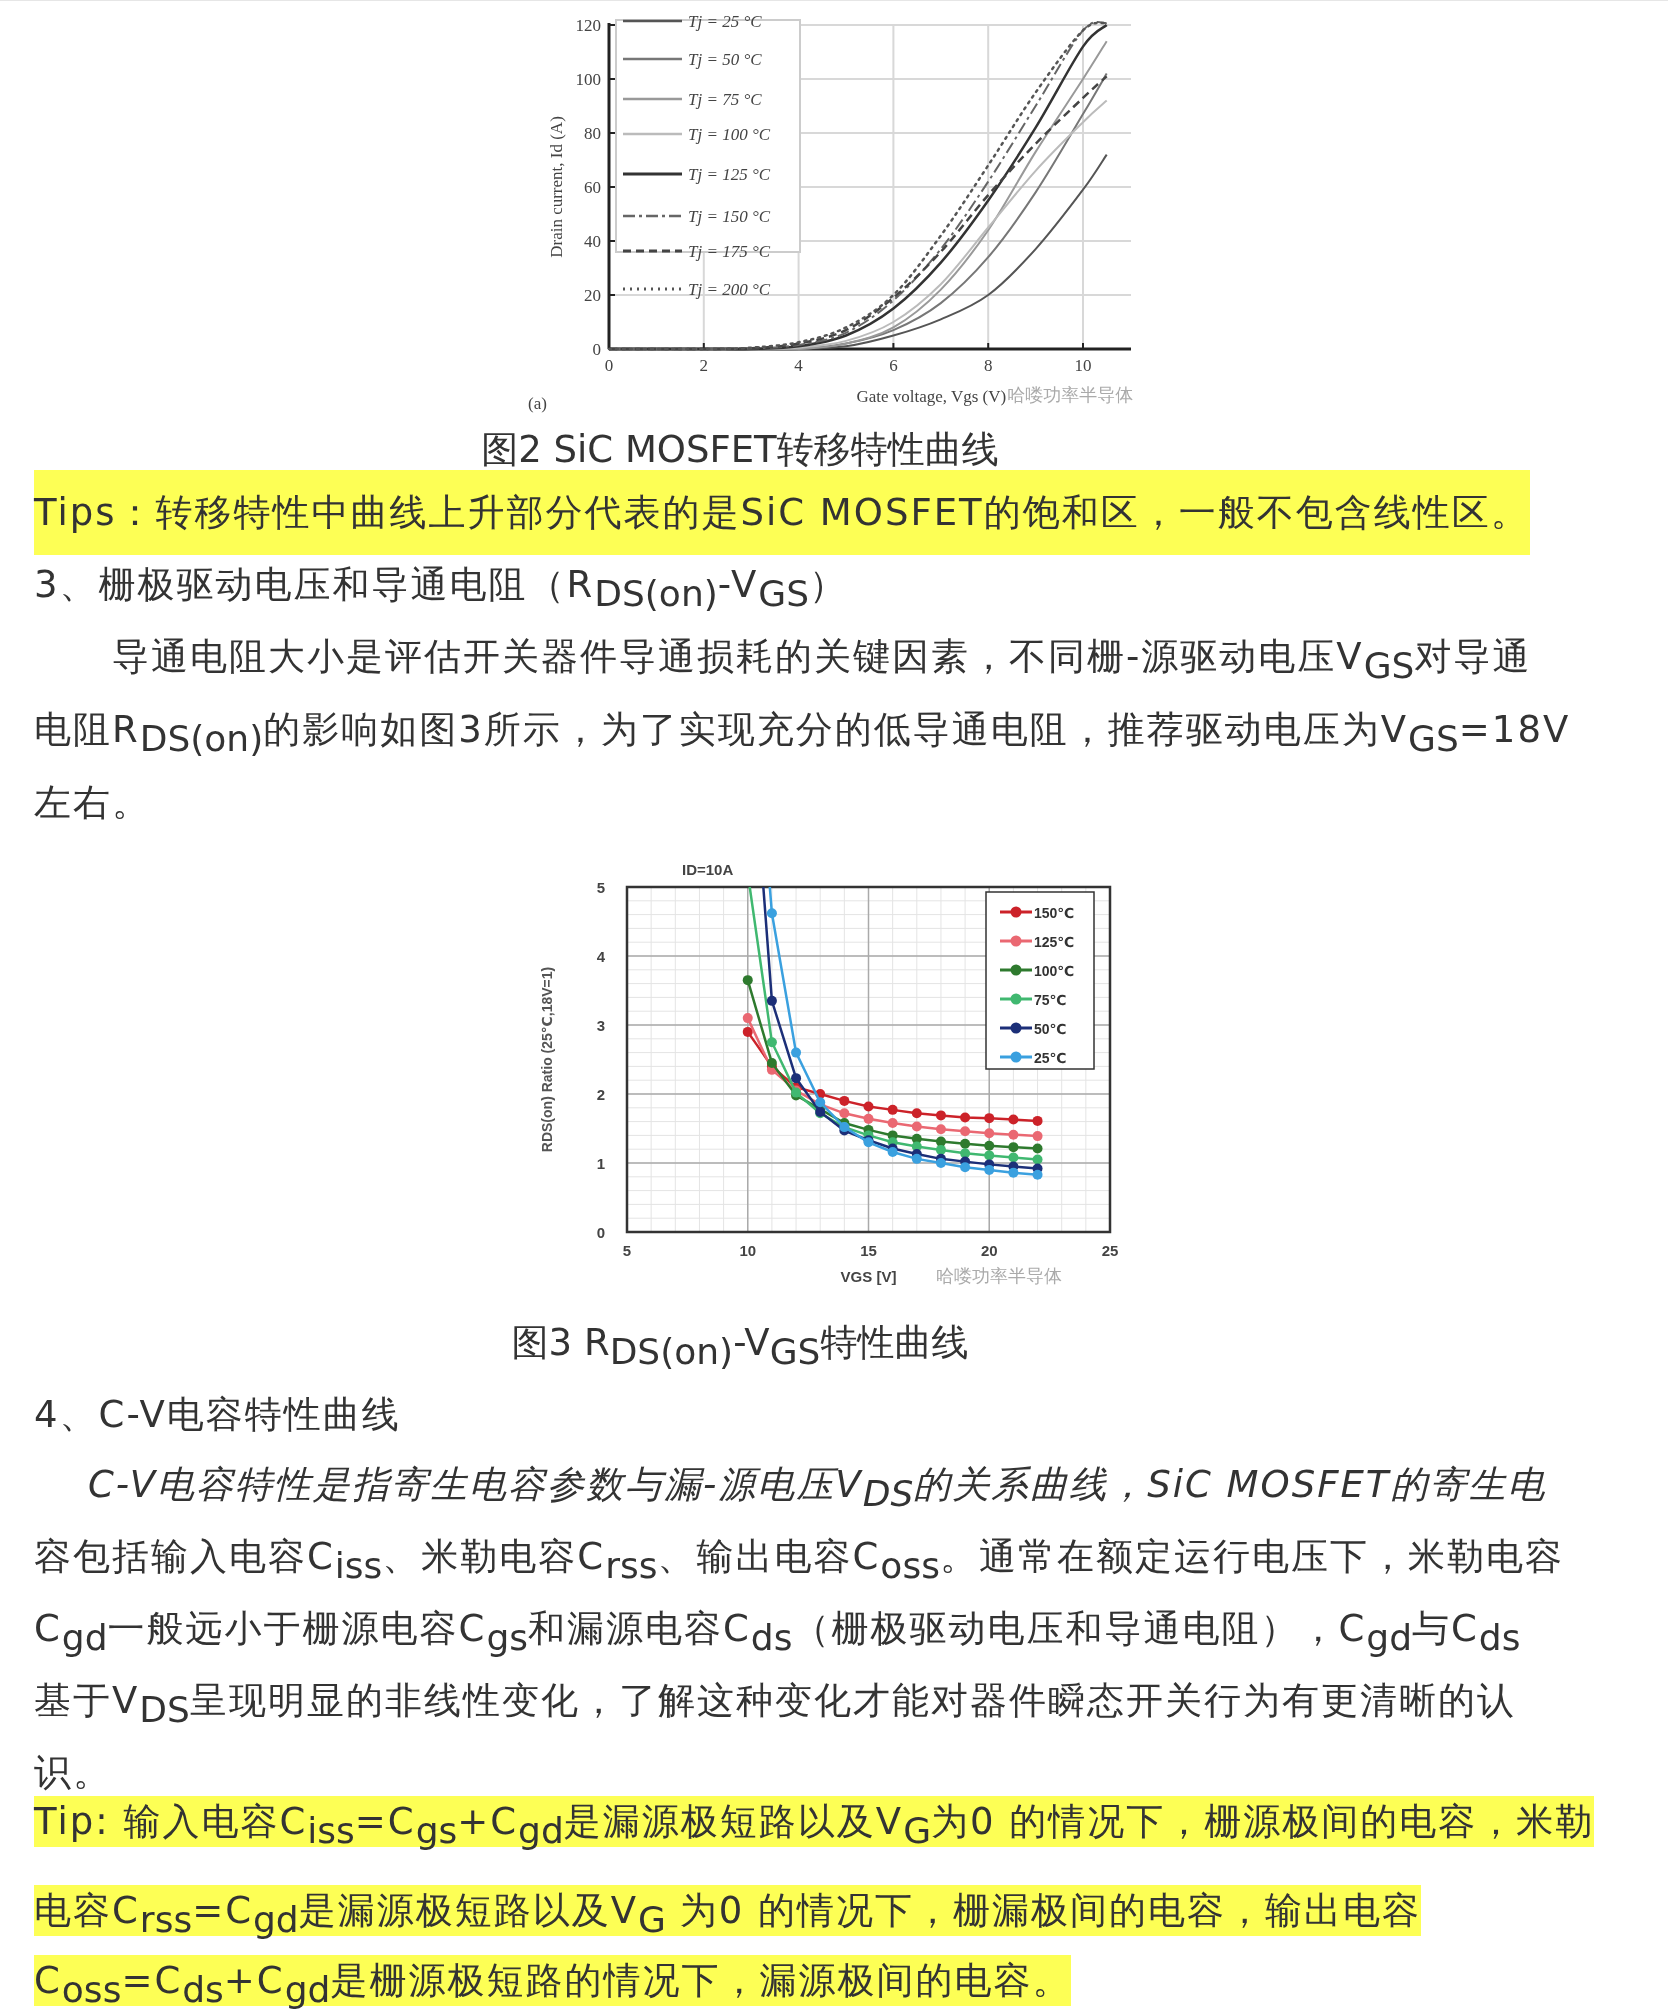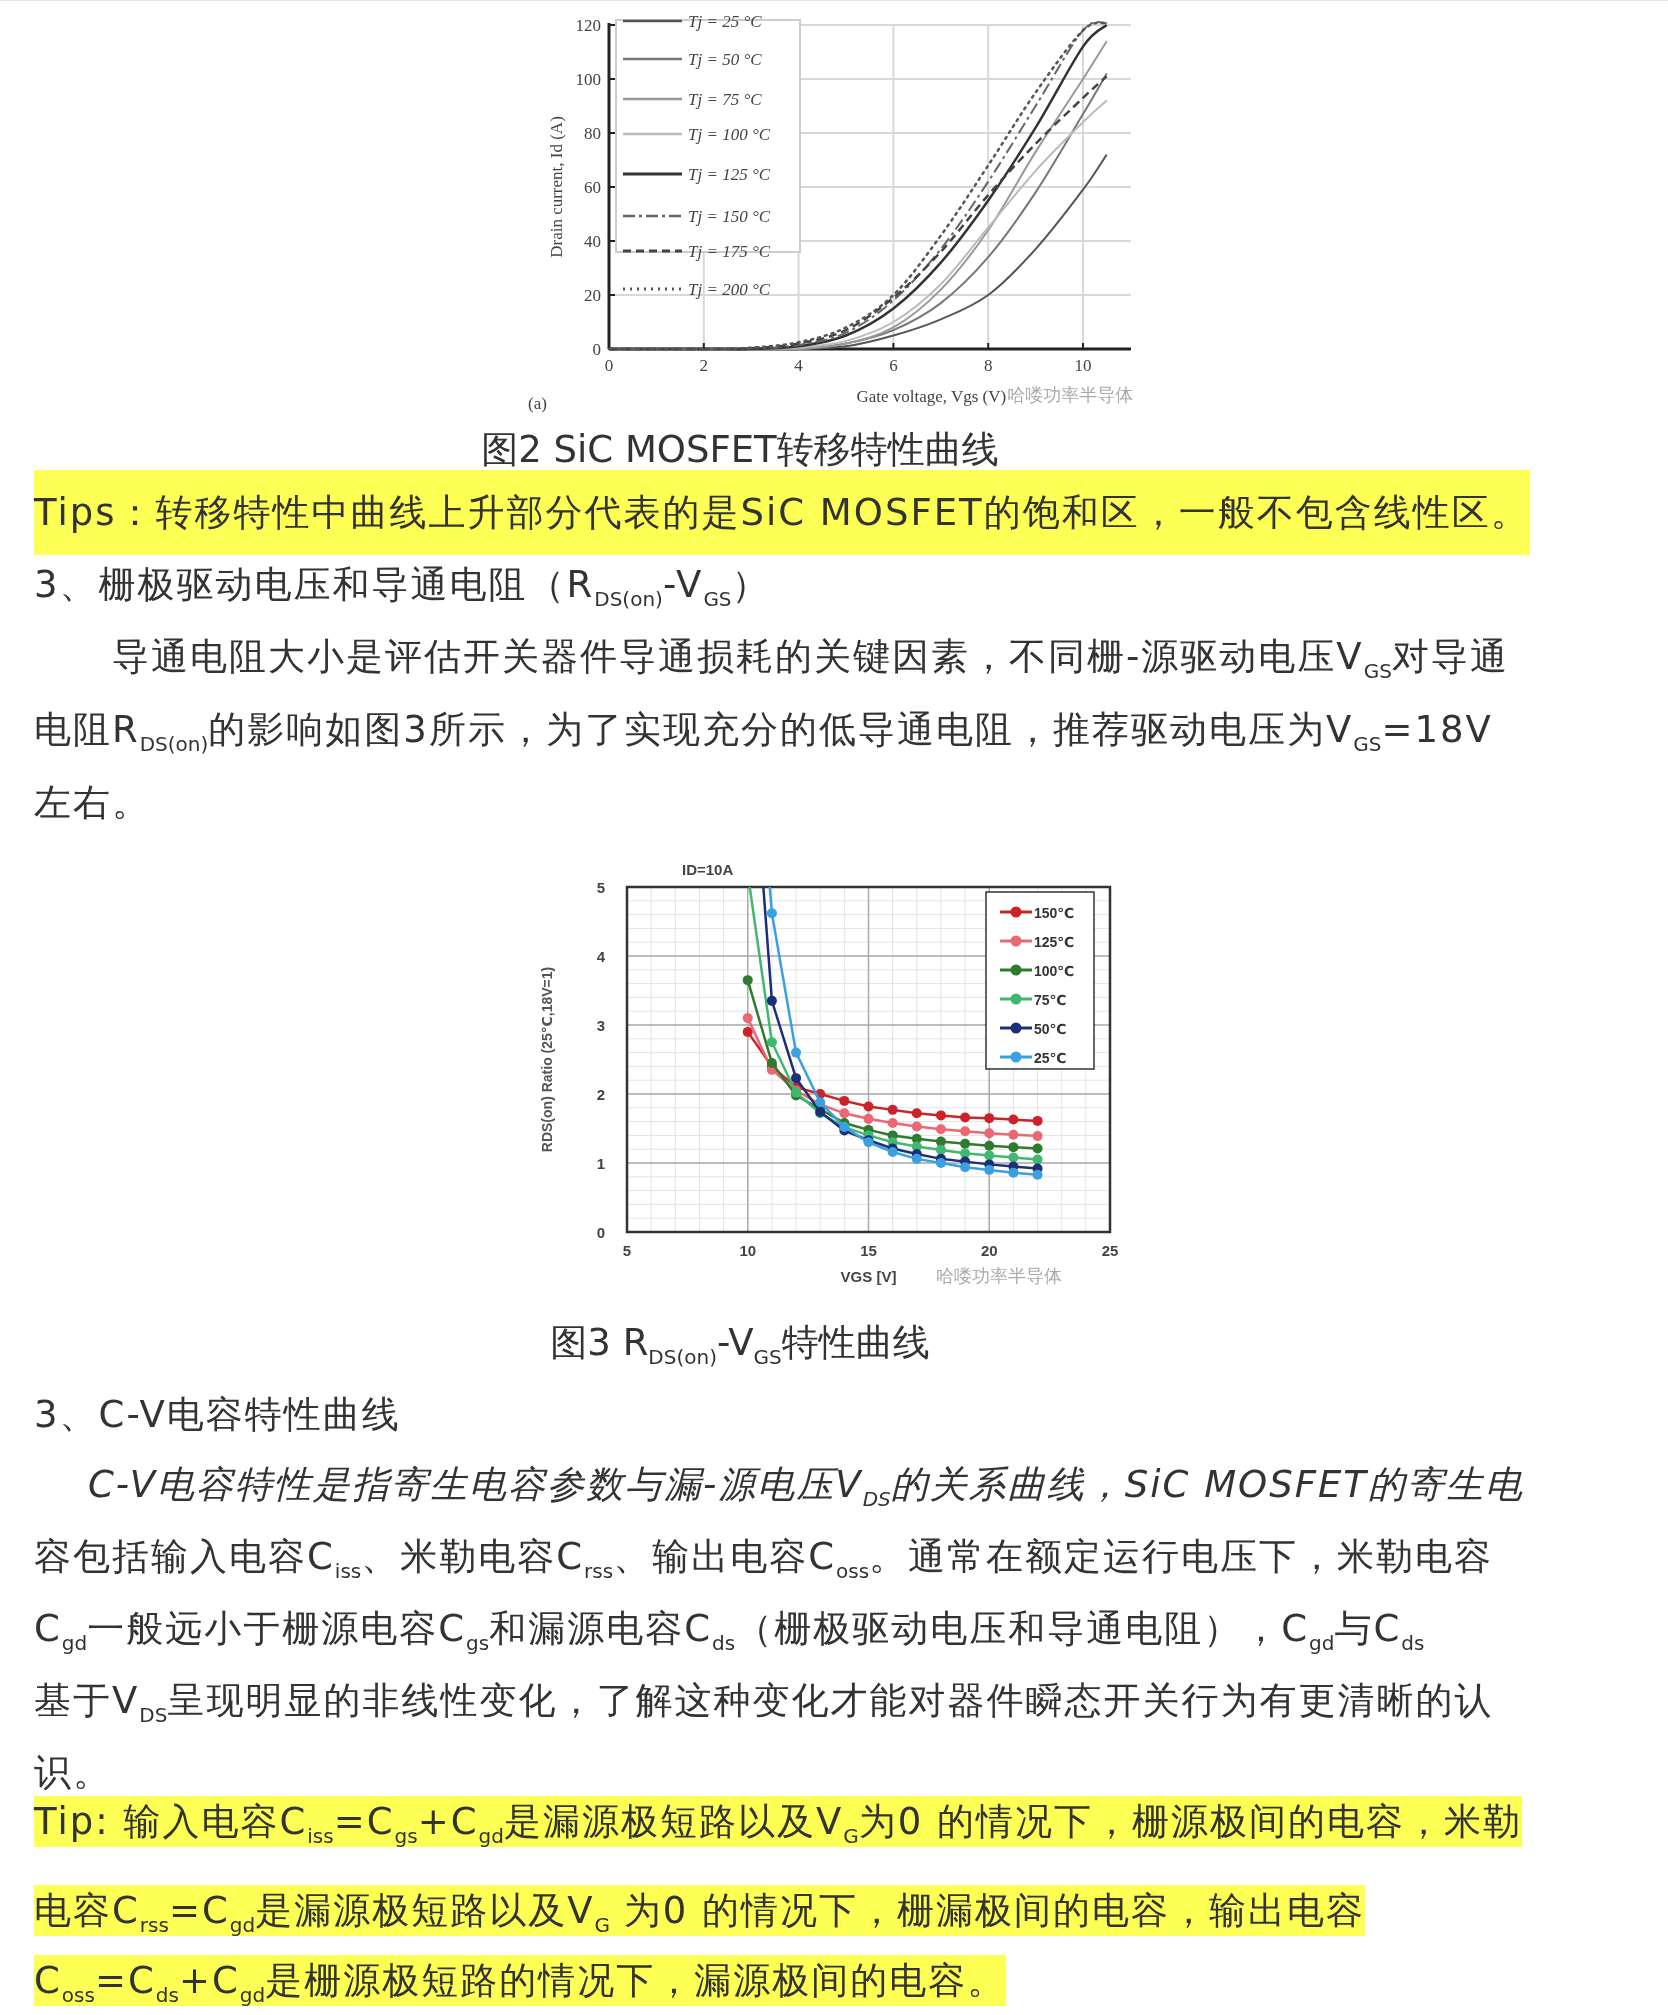--- a/index.html
+++ b/index.html
@@ -2,21 +2,21 @@
 <html><head>
 <meta charset="utf-8">
 <style>
   html,body{margin:0;padding:0;background:#fff;}
   body{width:1668px;height:2015px;position:relative;overflow:hidden;font-family:"DejaVu Sans","Liberation Sans",sans-serif;color:#333;}
   .topline{position:absolute;left:0;top:0;width:1668px;height:1px;background:#e6e6e6;}
   .fig{position:absolute;}
   .caption{position:absolute;left:0;width:1480px;text-align:center;font-size:37px;color:#333;}
   .line{position:absolute;left:34px;font-size:37px;white-space:nowrap;letter-spacing:2px;color:#333;}
   .hl{background:#fdff55;}
-  sub{font-size:20px;vertical-align:-9px;letter-spacing:0;}
+  sub{font-size:36px;vertical-align:-9px;letter-spacing:0;}
   .serif{font-family:"Liberation Serif","DejaVu Serif",serif;}
   .arial{font-family:"Liberation Sans","DejaVu Sans",sans-serif;}
   .wm{fill:#aaa;font-size:18px;}
 </style>
 </head>
 <body>
 
 <div class="topline"></div>
 
 <div class="fig" style="left:520px;top:0;width:620px;height:420px;">
@@ -294,21 +294,21 @@
         <line x1="480" x2="512" y1="217" y2="217" stroke="#3aa0df" stroke-width="3"></line>
         <circle cx="496" cy="217" r="5.5" fill="#3aa0df"></circle>
         <text x="514" y="223" font-size="14" font-weight="bold" fill="#333" class="arial">25℃</text>
       </g>
     </svg>
 </div>
 <div class="caption" style="top:1318px;">
   <span>图3  R</span><sub>DS(on)</sub><span>-V</span><sub>GS</sub><span>特性曲线</span>
 </div>
 
-<div class="line" style="top:1390px;">3、C-V电容特性曲线</div>
+<div class="line" style="top:1390px;">4、C-V电容特性曲线</div>
 <div class="line" style="top:1460px;left:88px;font-style:italic;">
   <span>C-V电容特性是指寄生电容参数与漏-源电压V</span><sub>DS</sub><span>的关系曲线，SiC MOSFET的寄生电</span>
 </div>
 <div class="line" style="top:1532px;">
   <span>容包括输入电容C</span><sub>iss</sub><span>、米勒电容C</span><sub>rss</sub><span>、输出电容C</span><sub>oss</sub><span>。通常在额定运行电压下，米勒电容</span>
 </div>
 <div class="line" style="top:1604px;">
   <span>C</span><sub>gd</sub><span>一般远小于栅源电容C</span><sub>gs</sub><span>和漏源电容C</span><sub>ds</sub><span>（栅极驱动电压和导通电阻），C</span><sub>gd</sub><span>与C</span><sub>ds</sub>
 </div>
 <div class="line" style="top:1676px;">

